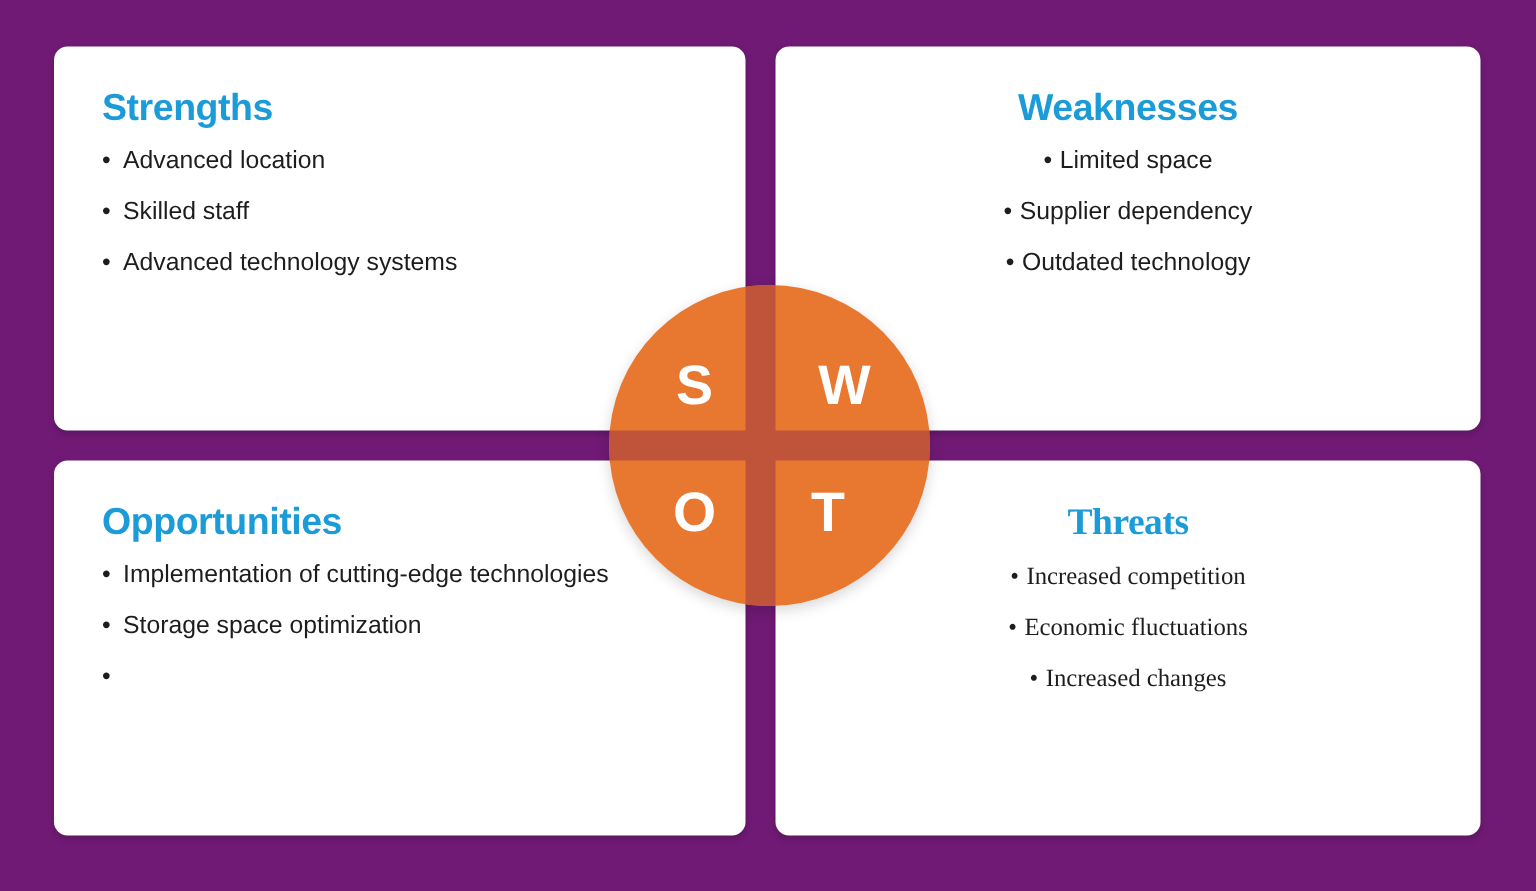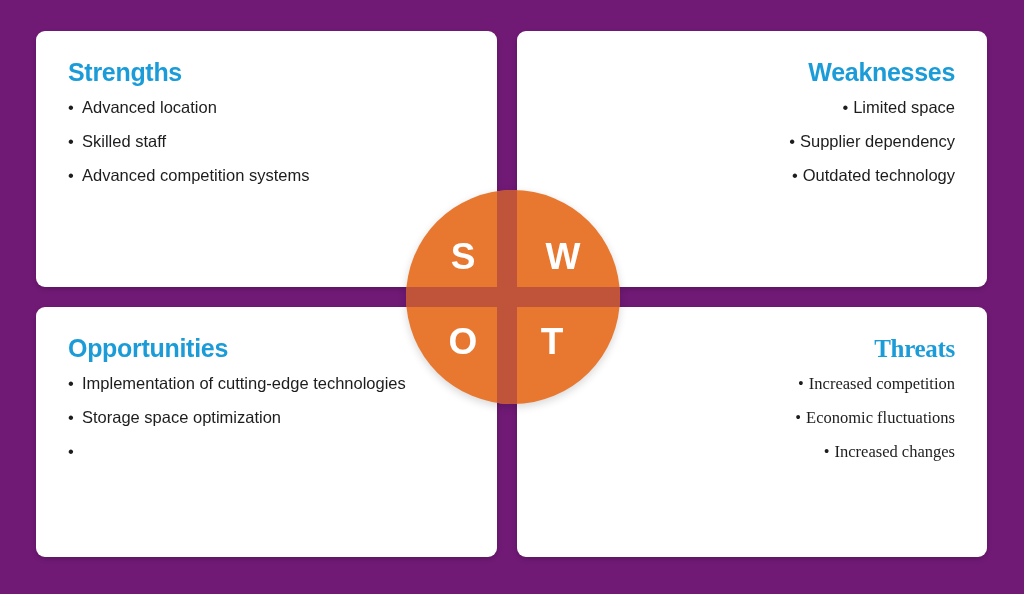--- a/index.html
+++ b/index.html
@@ -28,21 +28,21 @@
     box-sizing: border-box;
     padding: 28px 32px 20px 32px;
     box-shadow: 0 2px 5px rgba(0,0,0,0.18);
     overflow: hidden;
   }
   .card-tl { left: 36px;  top: 31px;  width: 461px; height: 256px; }
   .card-tr { left: 517px; top: 31px;  width: 470px; height: 256px; }
   .card-bl { left: 36px;  top: 307px; width: 461px; height: 250px; }
   .card-br { left: 517px; top: 307px; width: 470px; height: 250px; font-family: Liberation Serif, serif; }
 
-  .card.align-right { text-align: right; }
+  .card.align-right { text-align: center; }
 
   .quad-title {
     font-size: 25px;
     font-weight: bold;
     color: #1b9cd8;
     letter-spacing: -0.3px;
     margin: 0 0 11px 0;
     line-height: 1.08;
   }
 
@@ -119,21 +119,21 @@
 </head>
 <body>
 
 <div class="swot-canvas">
 
   <div class="card card-tl align-left">
     <div class="quad-title">Strengths</div>
     <ul class="bullet-list">
       <li><span class="bullet-dot">•</span><span>Advanced location</span></li>
       <li><span class="bullet-dot">•</span><span>Skilled staff</span></li>
-      <li><span class="bullet-dot">•</span><span>Advanced competition systems</span></li>
+      <li><span class="bullet-dot">•</span><span>Advanced technology systems</span></li>
     </ul>
   </div>
 
   <div class="card card-tr align-right">
     <div class="quad-title">Weaknesses</div>
     <ul class="bullet-list">
       <li><span class="bullet-dot">•</span><span>Limited space</span></li>
       <li><span class="bullet-dot">•</span><span>Supplier dependency</span></li>
       <li><span class="bullet-dot">•</span><span>Outdated technology</span></li>
     </ul>

